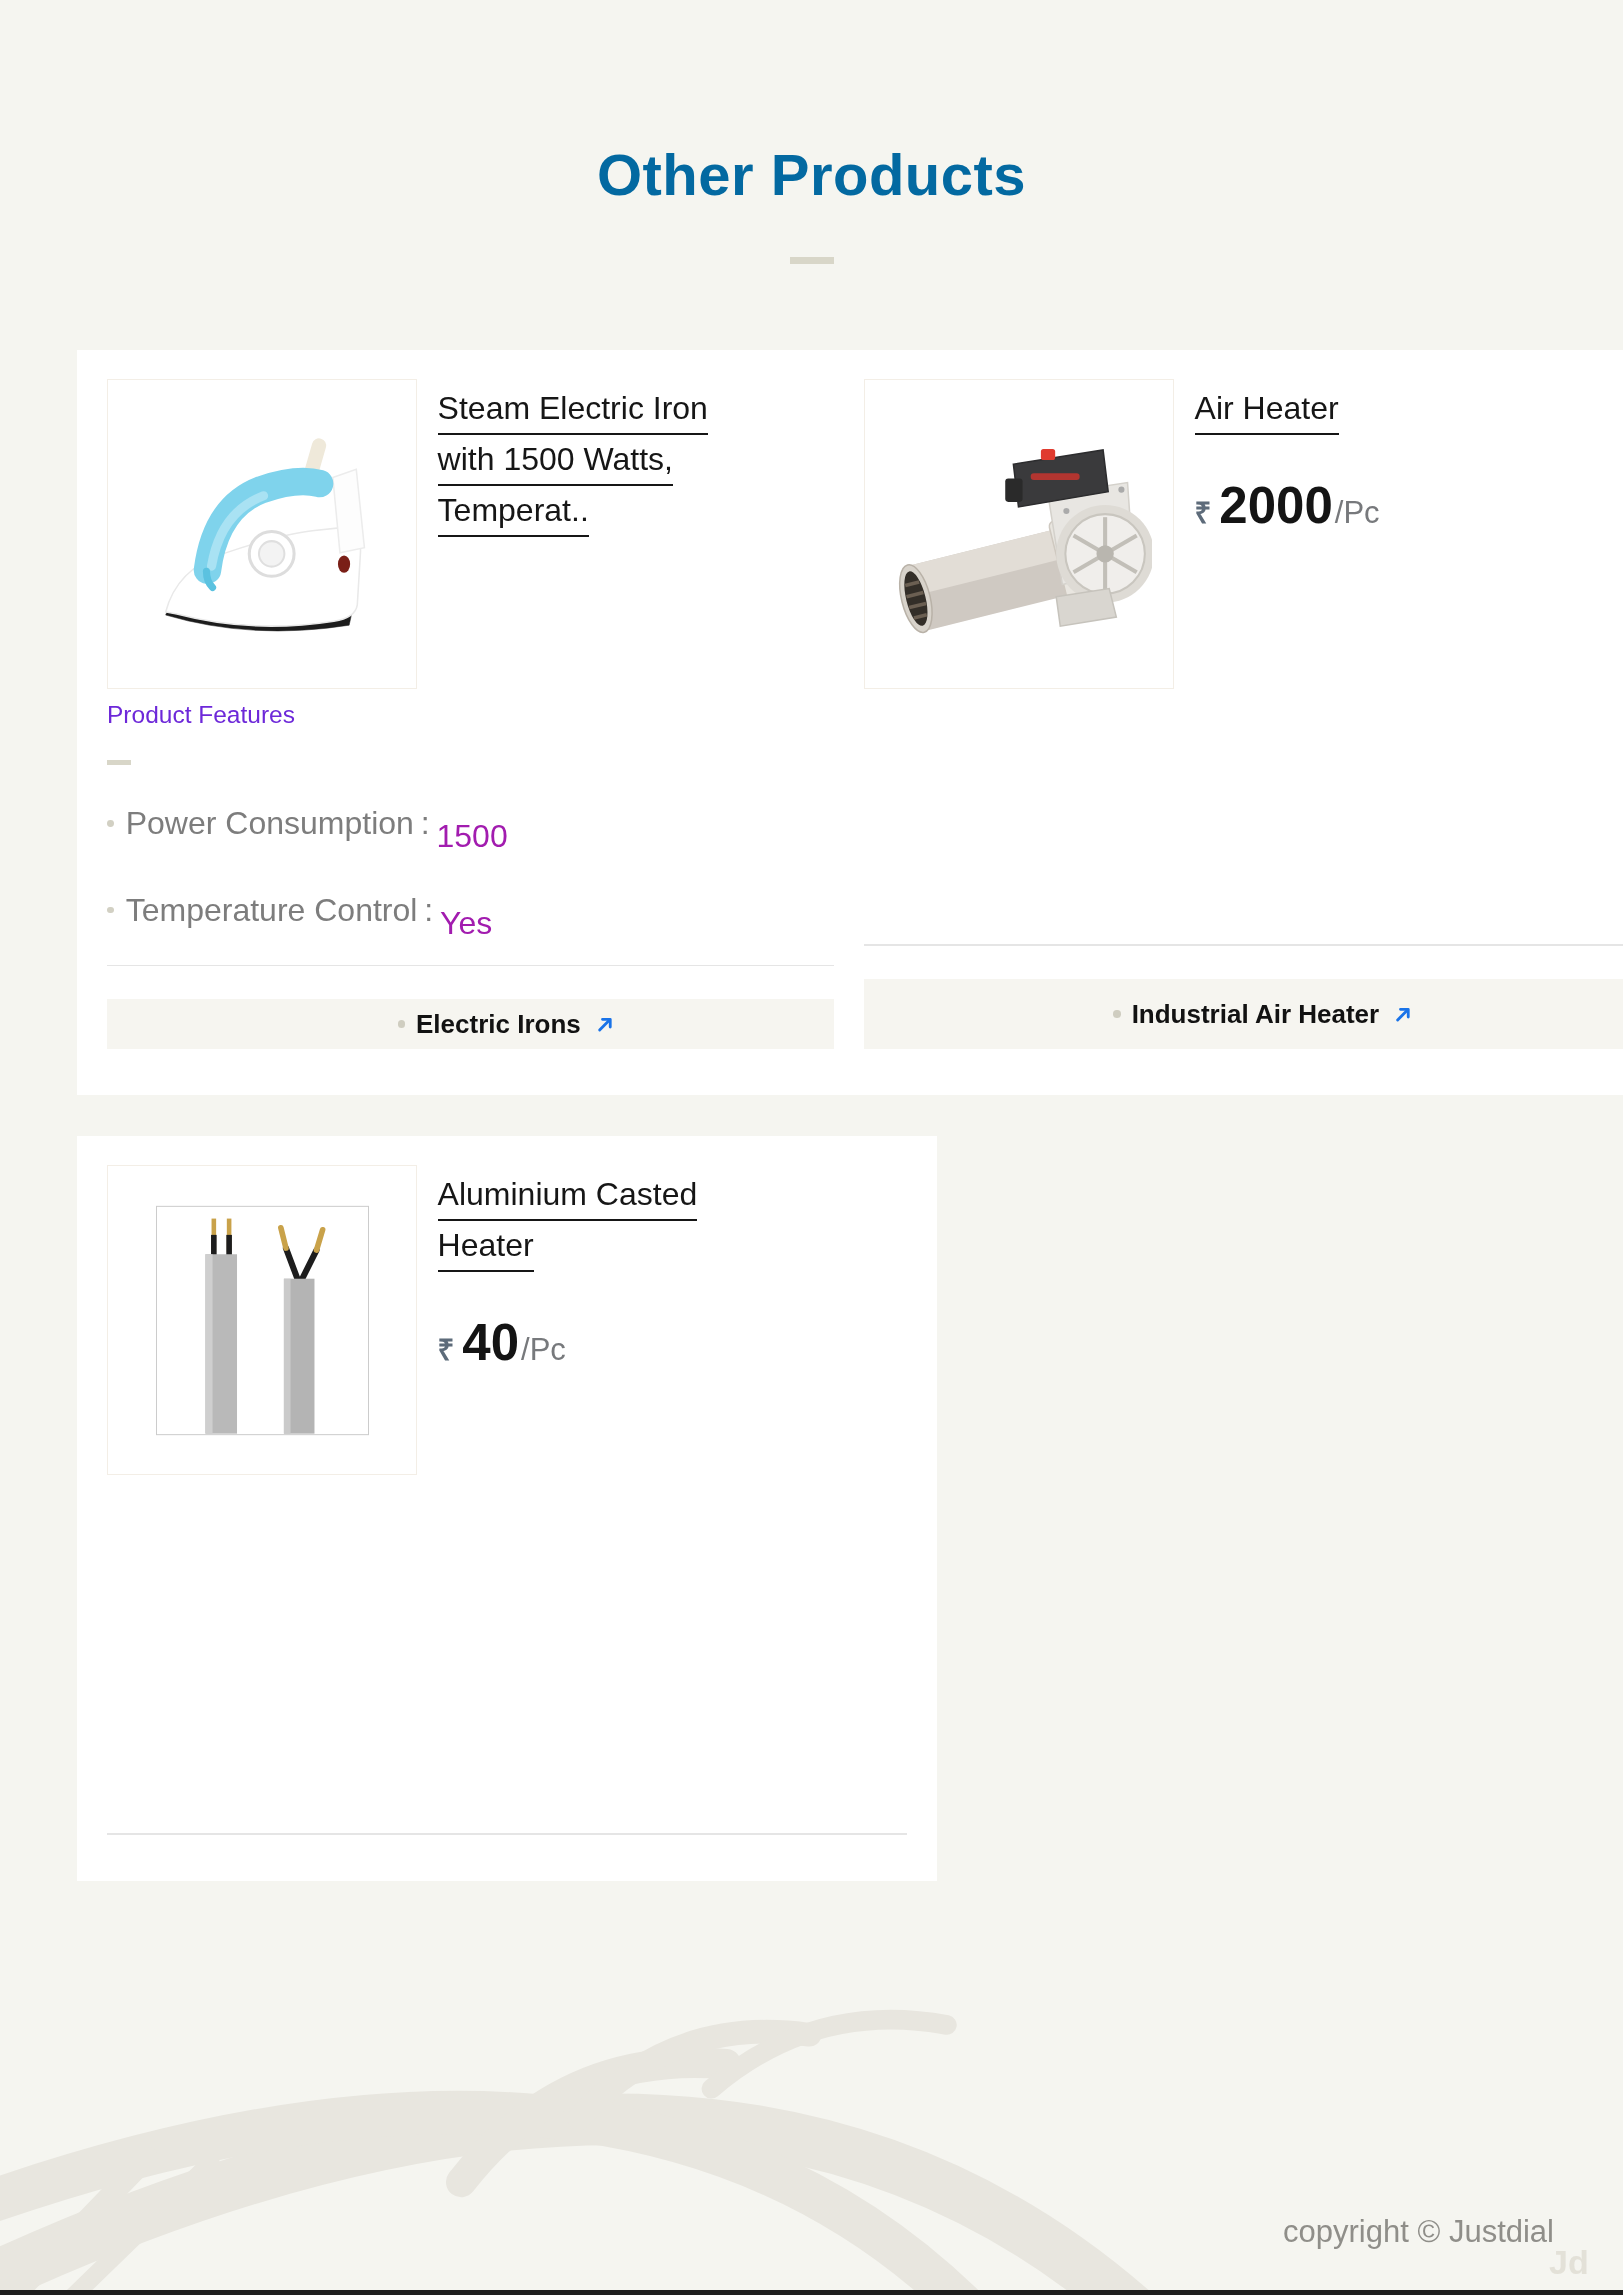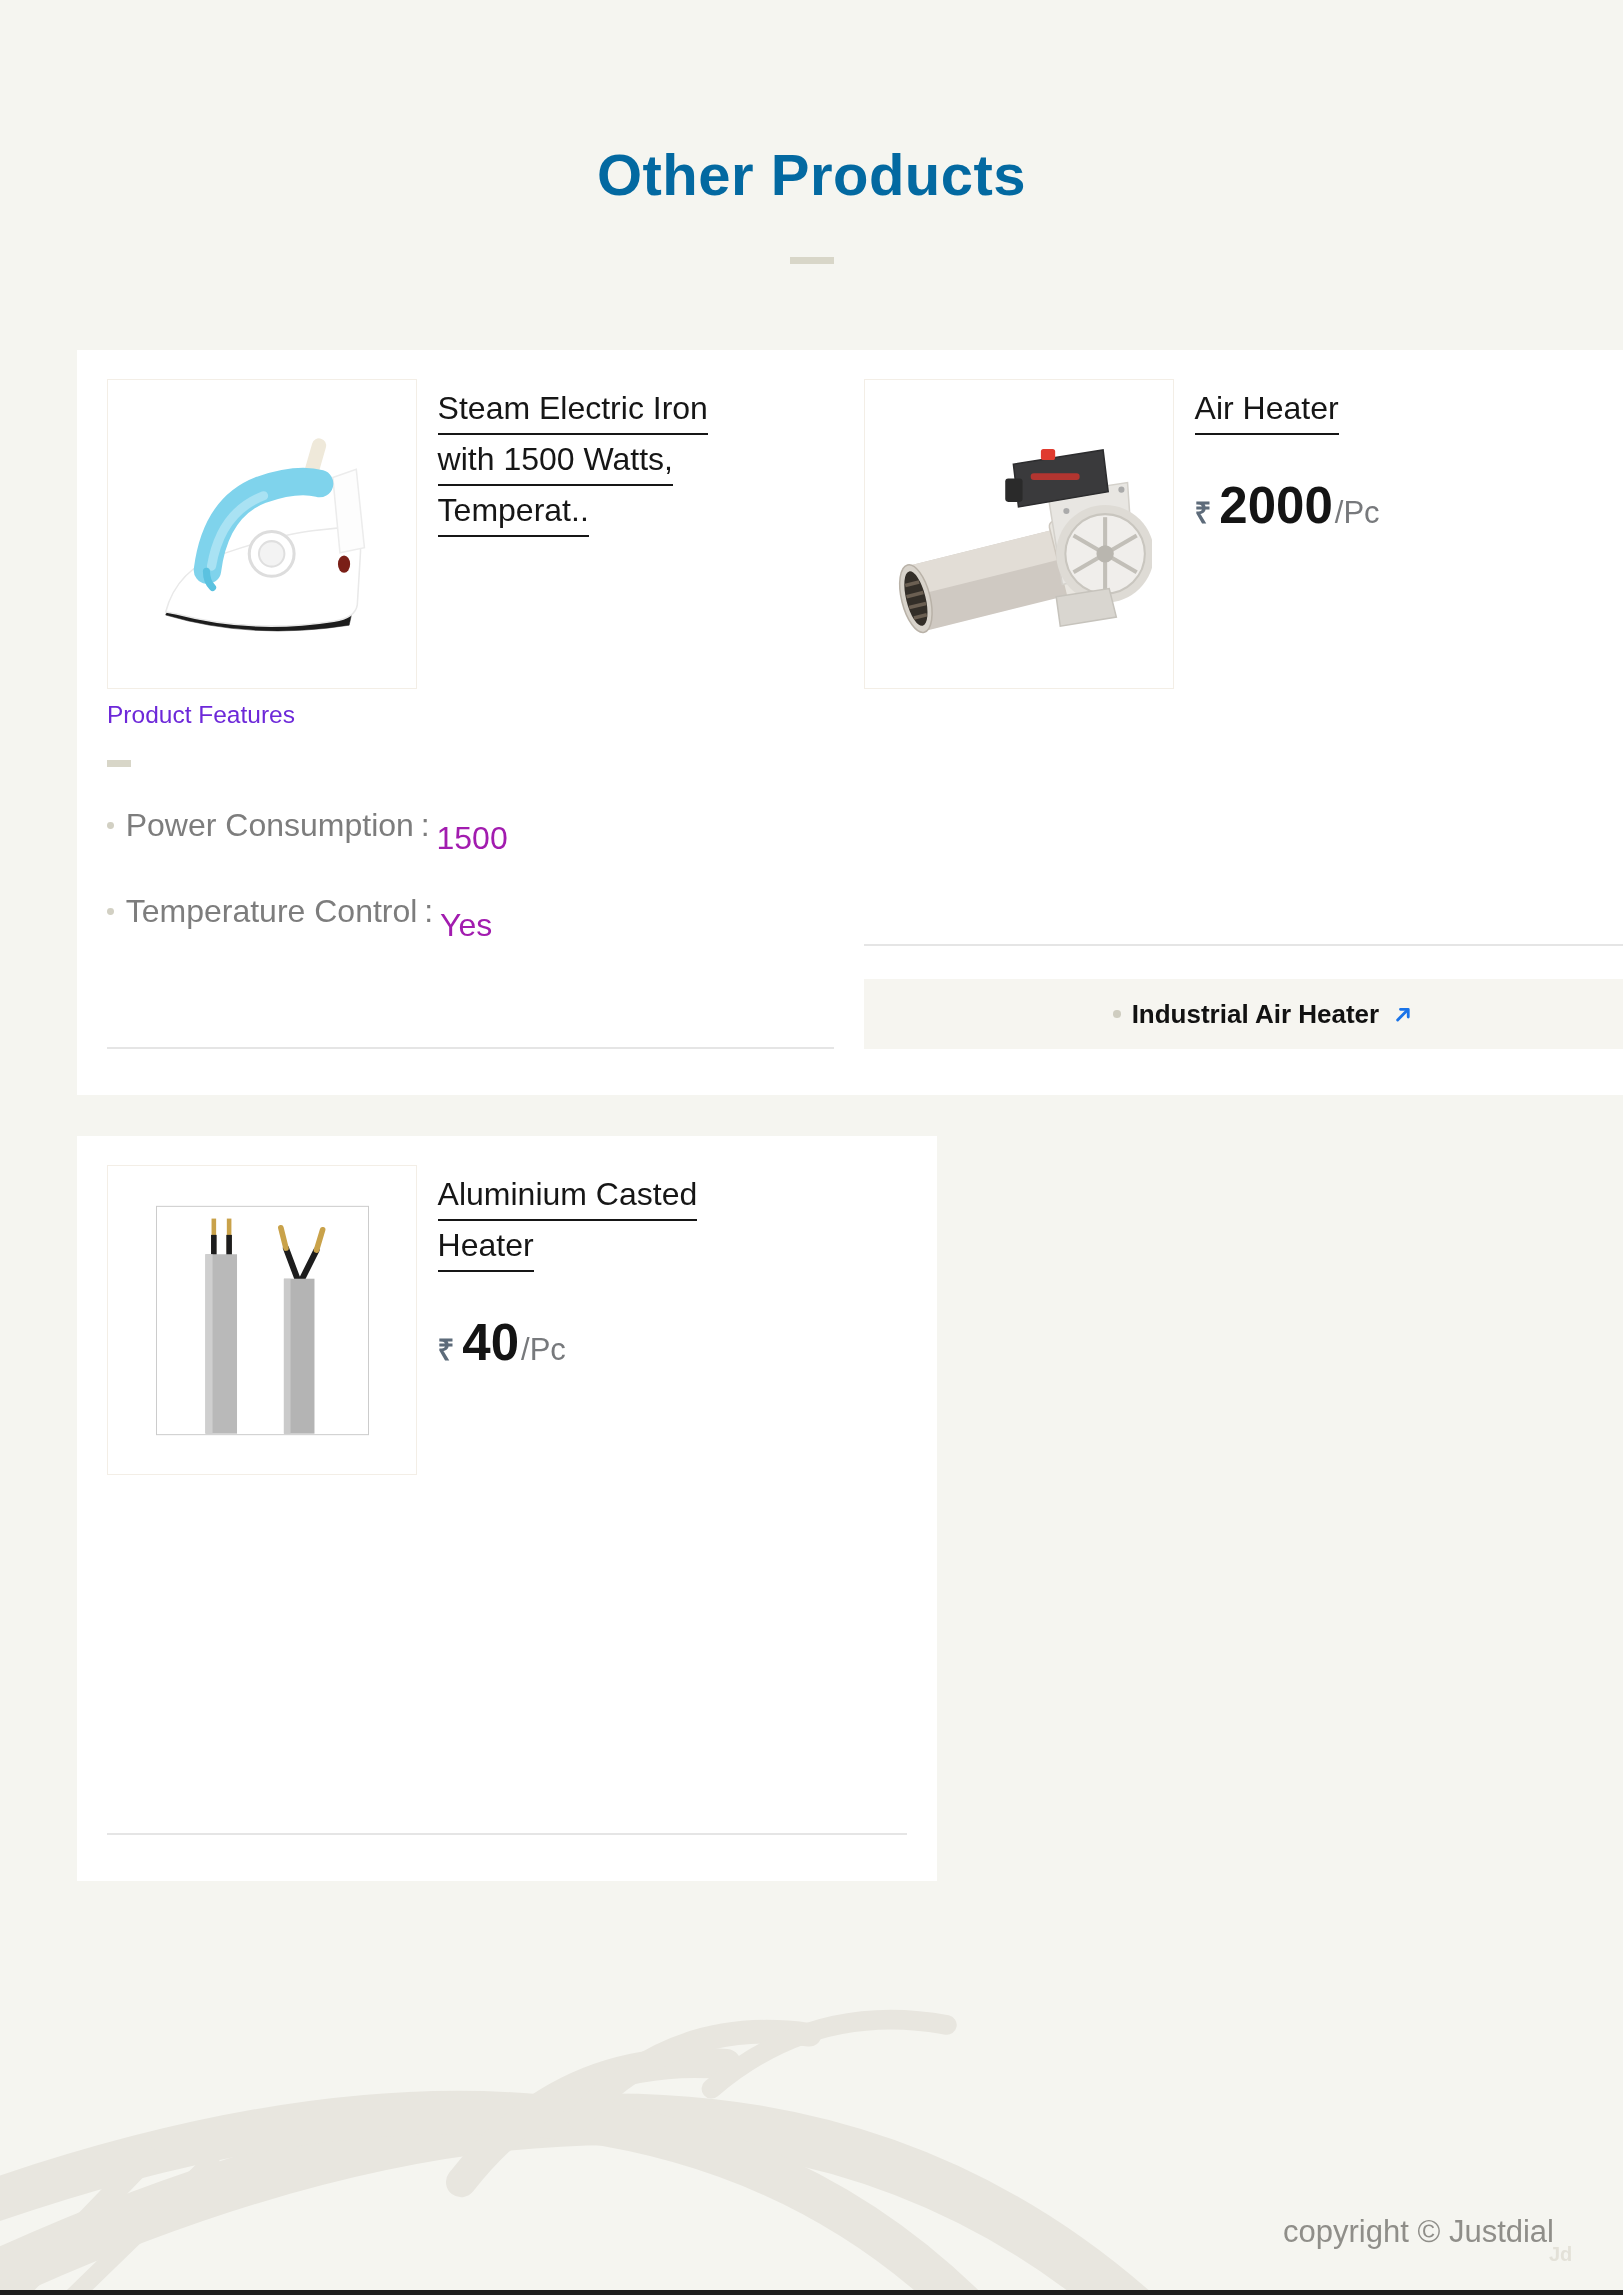--- a/index.html
+++ b/index.html
@@ -41,21 +41,21 @@
 
   .divider{margin-top:auto;height:2px;background:#e5e5e5;}
   .category-btn{margin-top:33px;height:70px;background:#f6f5f0;border:none;
     display:flex;align-items:center;justify-content:center;cursor:pointer;font-family:inherit;}
   .b-dot{width:7.4px;height:7.4px;border-radius:50%;background:#cfcdc0;margin-right:10.8px;flex:none;}
   .b-label{font-size:26px;font-weight:700;color:#121212;white-space:nowrap;}
   .arrow-icon{width:22.6px;height:22.6px;margin-left:12.8px;flex:none;}
 
   .waves{position:absolute;left:0;bottom:4.9px;width:1623px;height:319px;}
   .copyright{position:absolute;top:2214px;right:69px;font-size:31px;color:#8f8e89;}
-  .jd-watermark{position:absolute;top:2243px;left:1549px;font-size:20px;font-weight:700;color:#e3e1d8;}
+  .jd-watermark{position:absolute;top:2243px;left:1549px;font-size:34px;font-weight:700;color:#e3e1d8;}
   .bottom-bar{position:absolute;left:0;bottom:0;width:100%;height:4.9px;background:#1f1f1f;}
 </style>
 </head>
 <body>
 
 <div class="page">
 
   <h2 class="page-title">Other Products</h2>
   <div class="title-dash"></div>
 
@@ -93,20 +93,28 @@
           <span class="f-value">1500</span>
         </li>
         <li>
           <span class="f-dot"></span>
           <span class="f-label">Temperature Control</span>
           <span class="f-sep">:</span>
           <span class="f-value">Yes</span>
         </li>
       </ul>
       <div class="divider"></div>
+      <button class="category-btn">
+        <span class="b-dot"></span>
+        <span class="b-label">Electric Irons</span>
+        <svg class="arrow-icon" viewBox="0 0 48 48">
+          <path d="M12 36 L33 15" stroke="#1a73e8" stroke-width="6" stroke-linecap="round" fill="none"></path>
+          <path d="M18 13.5 H34.5 V30" stroke="#1a73e8" stroke-width="6" fill="none" stroke-linecap="round" stroke-linejoin="round"></path>
+        </svg>
+      </button>
     </article>
 
     <article class="card">
       <div class="card-top">
         <div class="img-box">
           <svg width="265" height="265" viewBox="0 0 520 520">
             <g transform="rotate(-14 260 300)">
               <rect x="30" y="268" width="320" height="132" rx="18" fill="#cfc9c2"></rect>
               <rect x="30" y="268" width="320" height="60" rx="18" fill="#e2ddd6"></rect>
               <rect x="330" y="252" width="28" height="160" rx="10" fill="#e9e6e0" stroke="#cfc9c0" stroke-width="3"></rect>

